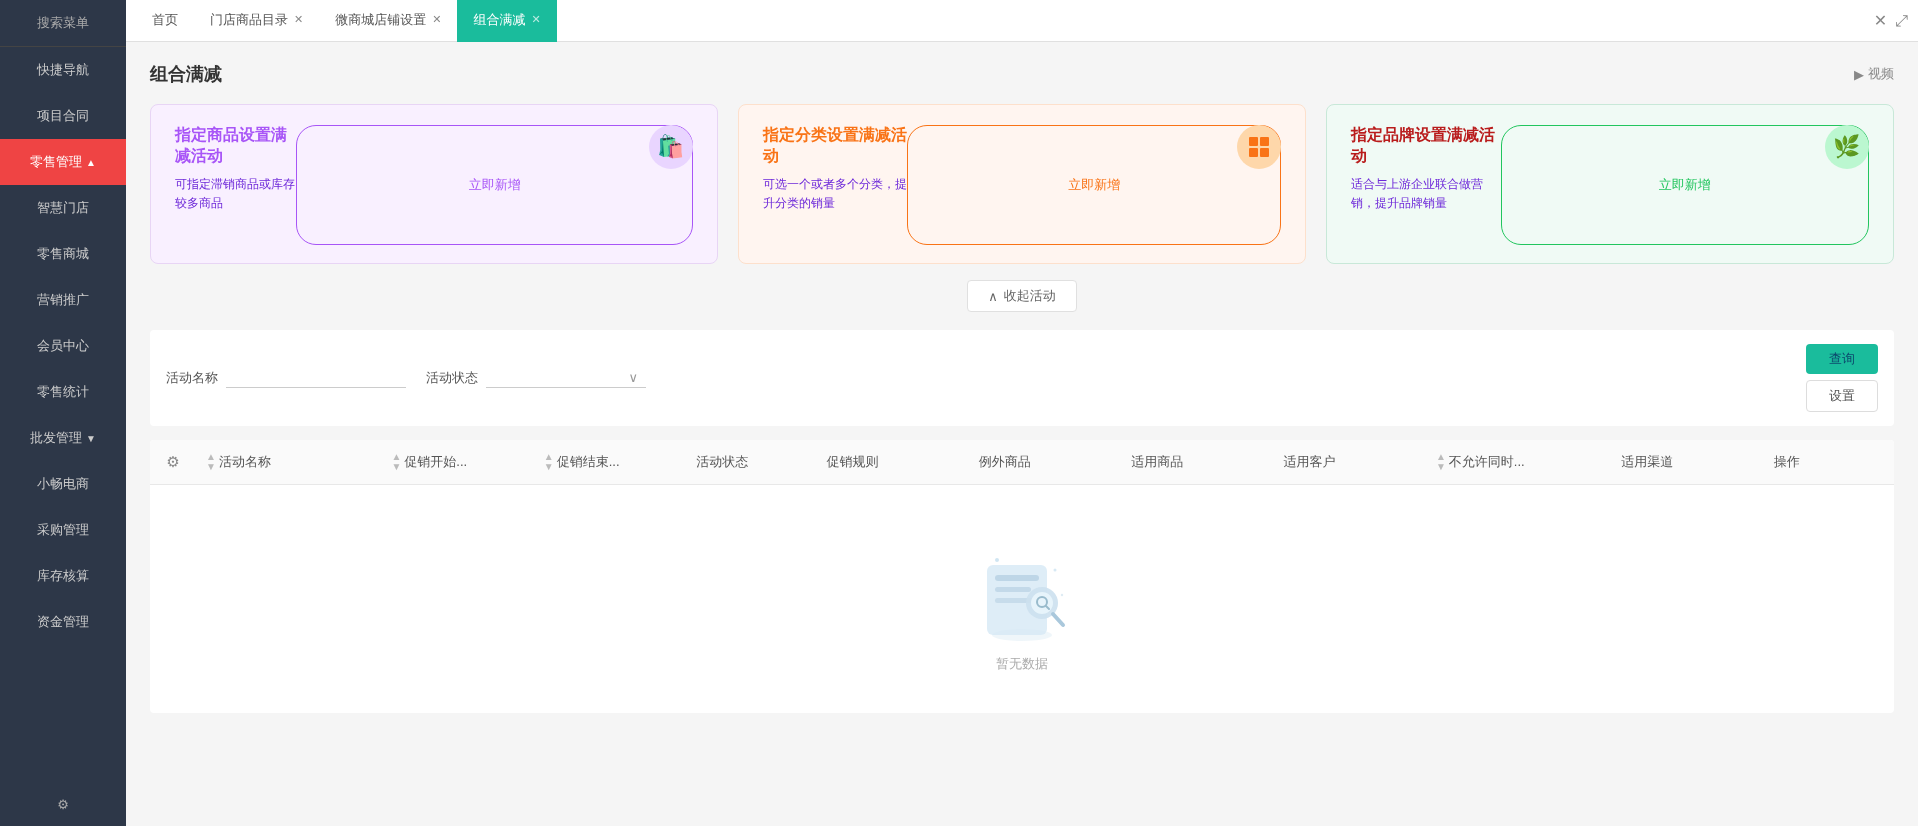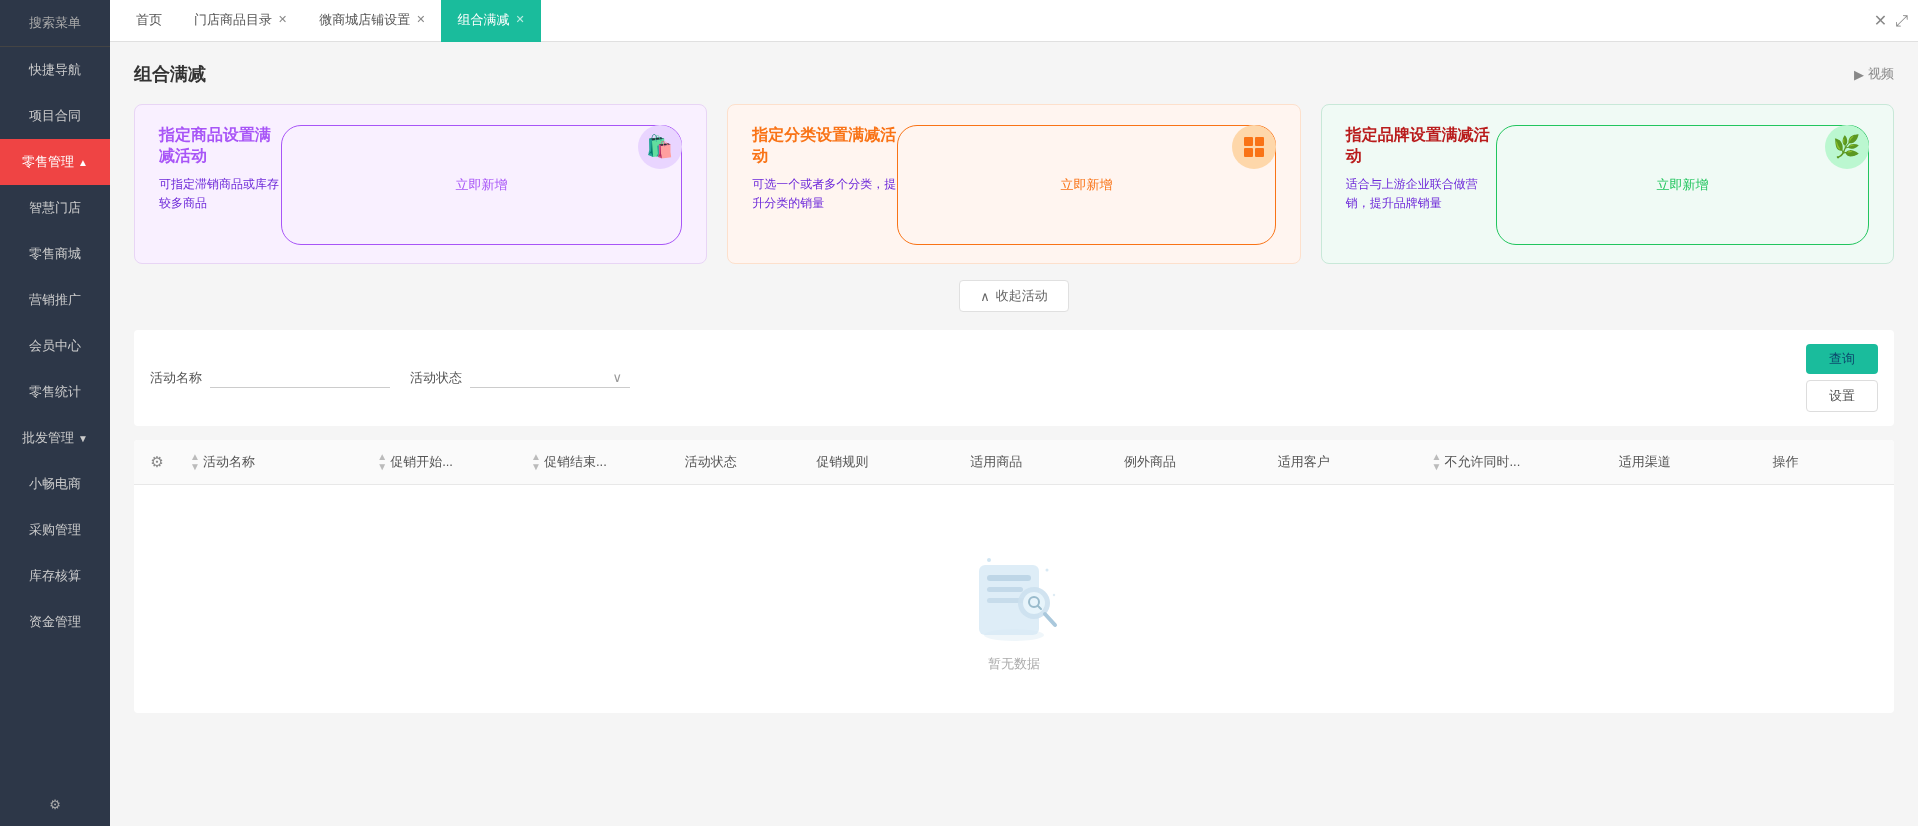--- a/index.html
+++ b/index.html
@@ -1,20 +1,20 @@
 <!DOCTYPE html>
 <html><head>
   <meta charset="utf-8">
   <style>
     * { box-sizing: border-box; margin: 0; padding: 0; }
     body { font-family: 'Microsoft YaHei', Arial, sans-serif; font-size: 13px; background: #f5f5f5; display: flex; height: 826px; overflow: hidden; }
 
     
     .sidebar {
-      width: 110px;
+      width: 126px;
       background: #2d3748;
       color: #ccc;
       display: flex;
       flex-direction: column;
       flex-shrink: 0;
       height: 100%;
     }
     .sidebar-search {
       padding: 14px 10px;
       font-size: 13px;
@@ -454,22 +454,22 @@
         <div class="th th-w3">
           <span class="th-sort">▲<br>▼</span>
           <span>促销开始...</span>
         </div>
         <div class="th th-w4">
           <span class="th-sort">▲<br>▼</span>
           <span>促销结束...</span>
         </div>
         <div class="th th-w5">活动状态</div>
         <div class="th th-w6">促销规则</div>
+        <div class="th th-w8">例外商品</div>
         <div class="th th-w7">适用商品</div>
-        <div class="th th-w8">例外商品</div>
         <div class="th th-w9">适用客户</div>
         <div class="th th-w10">
           <span class="th-sort">▲<br>▼</span>
           <span>不允许同时...</span>
         </div>
         <div class="th th-w11">适用渠道</div>
         <div class="th th-w12">操作</div>
       </div>
 
       <div class="empty-state">

